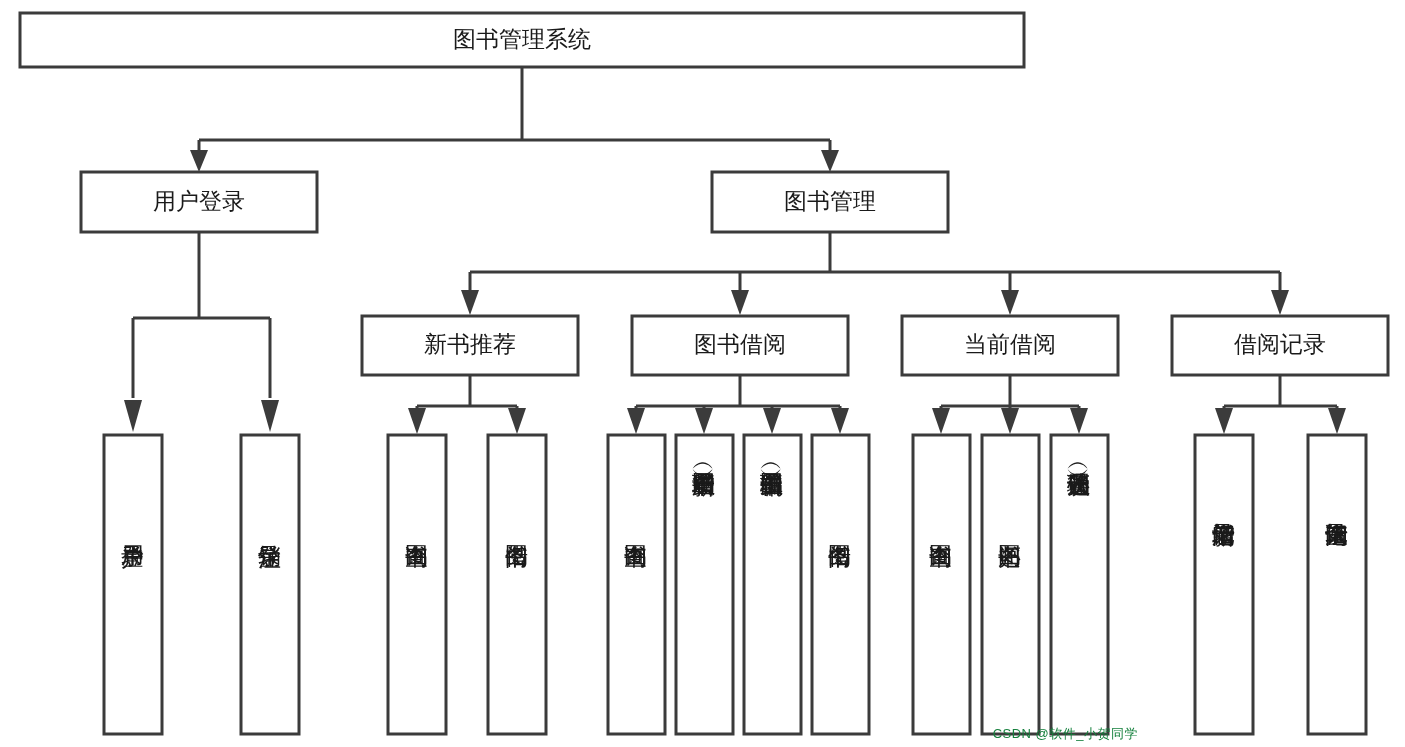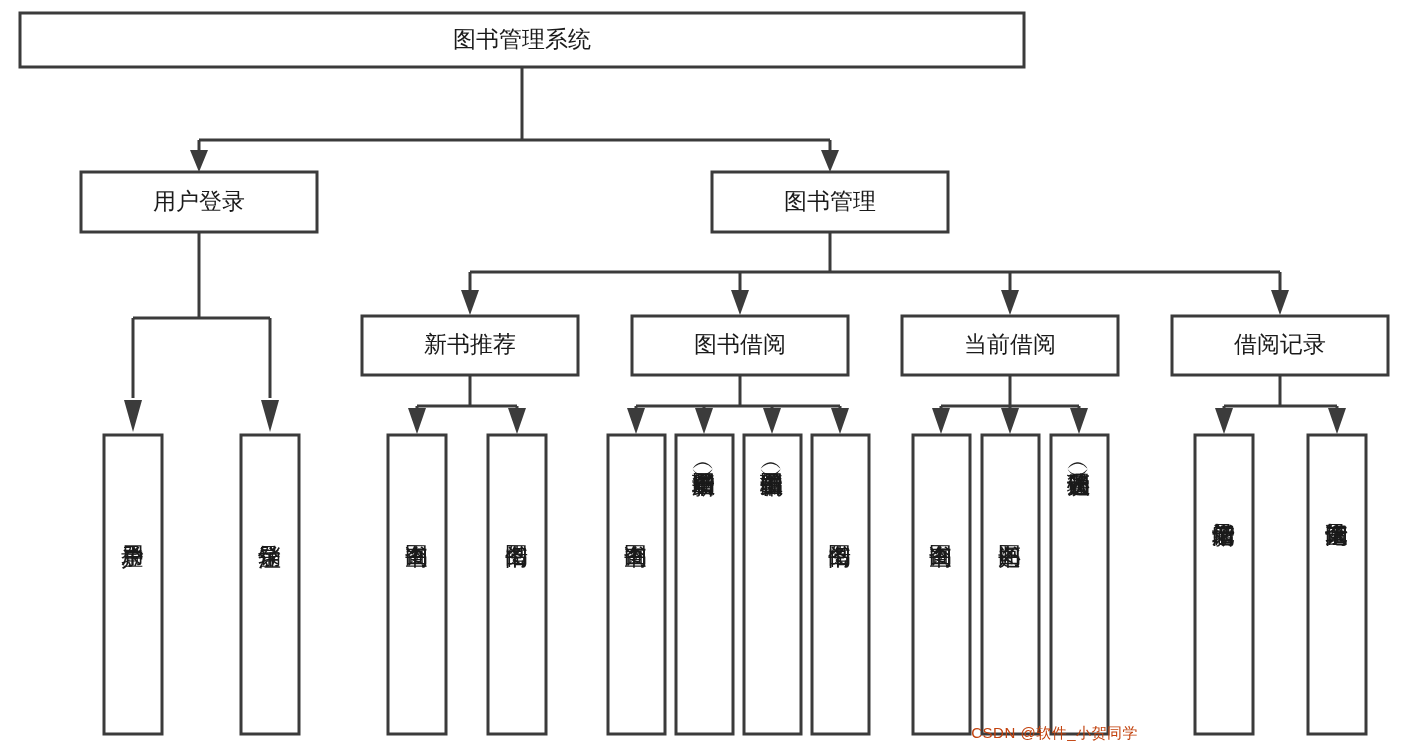--- a/index.html
+++ b/index.html
@@ -50,22 +50,22 @@
   }
   .arrow-head {
     fill: #3b3b3b;
     stroke: none;
   }
   .watermark {
     position: absolute;
     right: 8px;
     bottom: 4px;
     font-family: "Liberation Sans", "DejaVu Sans", sans-serif;
-    font-size: 15px;
-    color: #c2410c;
+    font-size: 13px;
+    color: #15803d;
     white-space: nowrap;
     letter-spacing: 0.5px;
   }
 </style>
 </head>
 <body>
 
 <div id="diagram-root">
 
   <svg id="flowchart" viewBox="0 0 1405 747" xmlns="http://www.w3.org/2000/svg">

